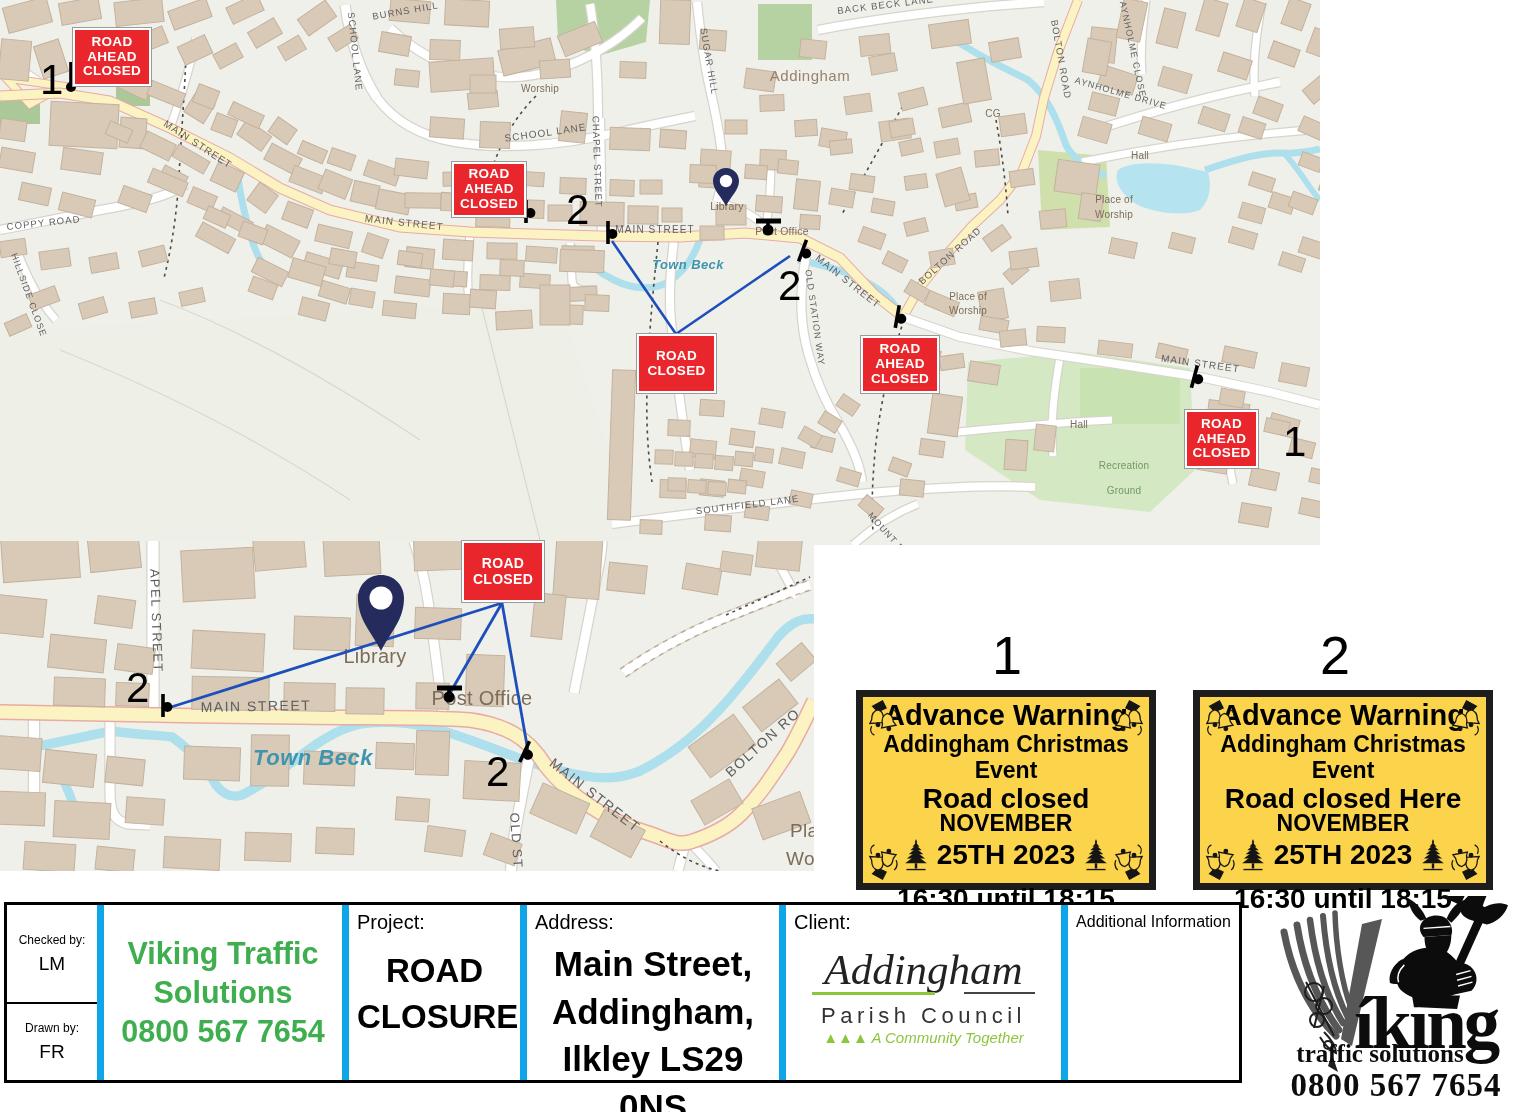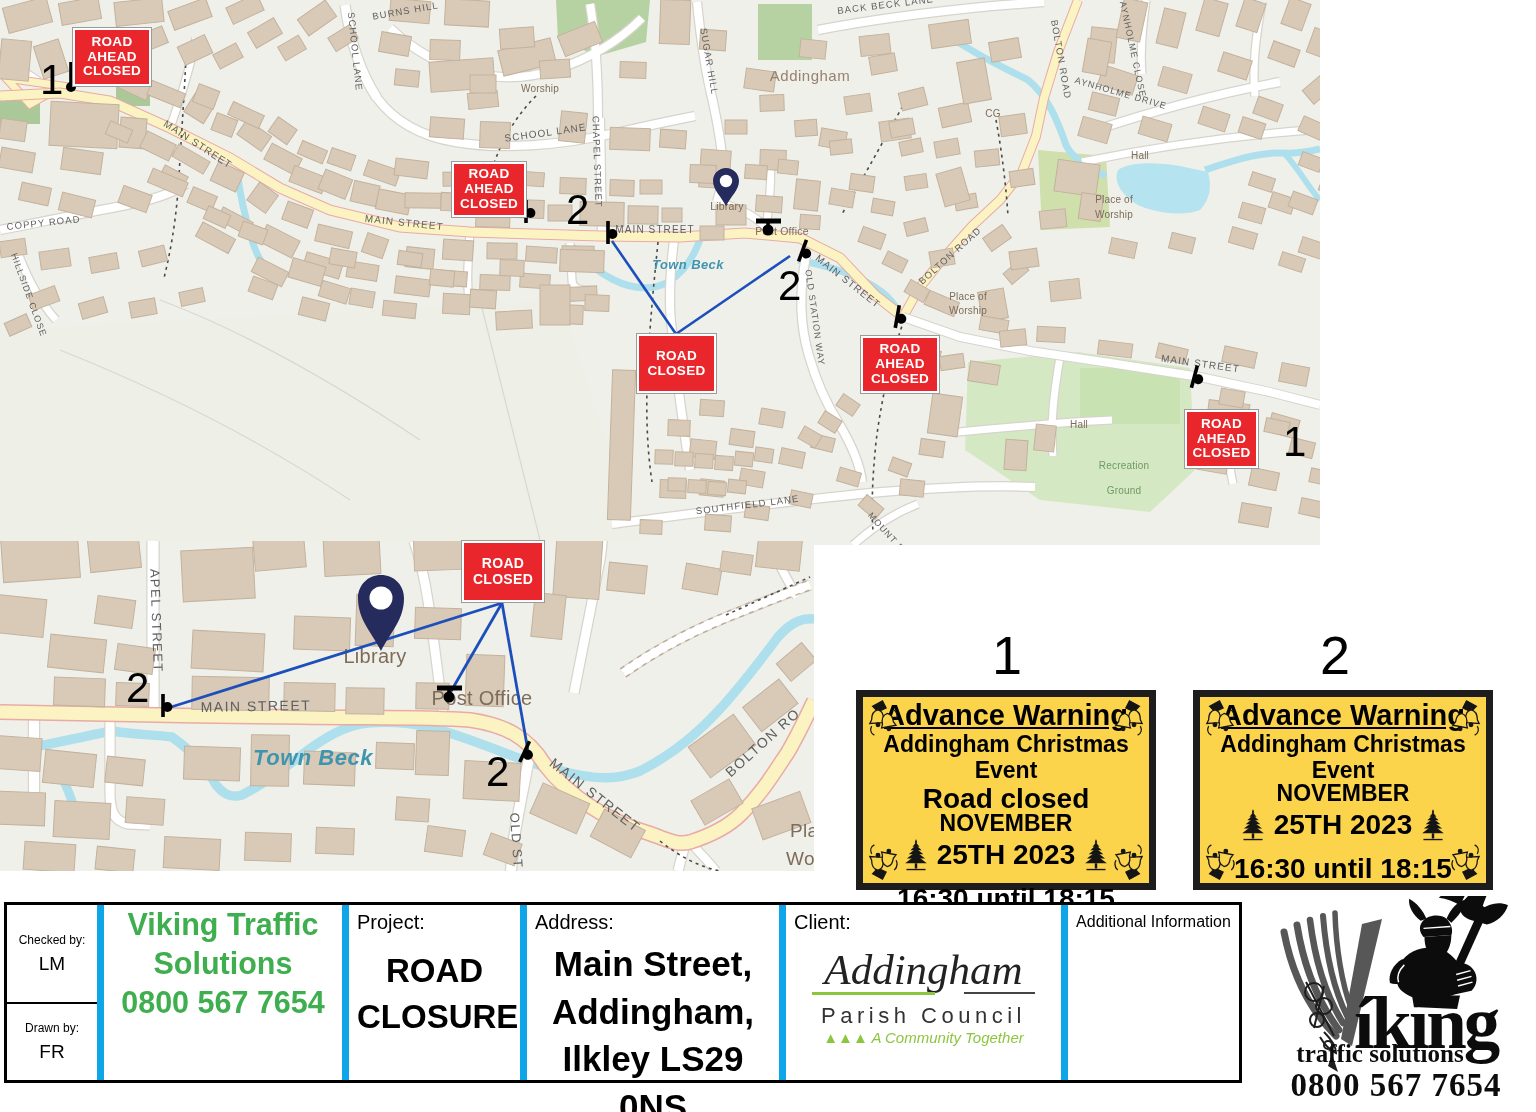--- a/index.html
+++ b/index.html
@@ -1,34 +1,34 @@
 <!DOCTYPE html>
 <html><head><meta charset="utf-8">
 <style>
 *{margin:0;padding:0;box-sizing:border-box}
 body{width:1536px;height:1112px;background:#fff;font-family:"Liberation Sans",sans-serif;overflow:hidden}
 #page{position:relative;width:1536px;height:1112px;background:#fff}
 .rsign{position:absolute;background:#e8262b;border:2px solid #fff;outline:1px solid #9a9a9a;color:#fff;font-weight:bold;display:flex;align-items:center;justify-content:center;text-align:center;line-height:1.1;letter-spacing:.3px;z-index:5}
 .num{position:absolute;color:#000;font-size:42px;z-index:6}
 .map text{font-family:"Liberation Sans",sans-serif}
 .ysign{position:absolute;width:300px;height:200px;background:#fbd44c;border:7px solid #1d1d1d;color:#000;text-align:center;font-weight:bold;z-index:4}
-.ysign .l1{font-size:29px;text-decoration:underline;line-height:1.08;margin-top:3px}
+.ysign .l1{font-size:29px;line-height:1.08;margin-top:3px}
 .ysign .l2{font-size:23px;line-height:1.1;margin-top:1px}
 .ysign .l3{font-size:28px;line-height:1.05;margin-top:1px}
 .ysign .l4{font-size:23px;line-height:.95}
 .ysign .l5{font-size:28px;line-height:1.15;margin-top:4px}
 .ysign .l6{font-size:28px;line-height:1.1;margin-top:5px}
 .corner{position:absolute;width:34px;height:42px}
 #tbl{position:absolute;left:4px;top:902px;width:1238px;height:181px;border:3px solid #000;display:flex;z-index:7;background:#fff}
 .cell{border-right:7px solid #0ea5e9;height:100%}
 #c0{width:97px;display:flex;flex-direction:column}
 #c0 .half{flex:1;display:flex;flex-direction:column;align-items:center;justify-content:center;font-size:12px}
 #c0 .half:first-child{border-bottom:2px solid #000;flex:0 0 99px}
 #c0 .nm{font-size:19px;margin-top:6px}
-#c1{width:245px;display:flex;align-items:flex-start;justify-content:center;text-align:center}
+#c1{width:245px;display:flex;align-items:center;justify-content:center;text-align:center}
 #c1 .g{color:#3fae4e;font-weight:bold;font-size:30.5px;line-height:1.28}
 #c2{width:178px;padding:6px 8px;text-align:center}
 #c3{width:259px;padding:6px 8px;text-align:center}
 #c4{width:282px;padding:6px 8px}
 #c5{flex:1;border-right:none;text-align:center;padding:8px 4px;font-size:16px}
 .lab{font-size:20px;text-align:left}
 .big{font-weight:bold;font-size:33px;line-height:1.4;margin-top:14px}
 .addr{font-weight:bold;font-size:35px;line-height:1.36;margin-top:6px}
 </style></head><body>
 <div id="page">
@@ -919,20 +919,21 @@
 <path d="M12,12 C7,13 5,18 5,23 L3,27 L20,26 L18,22 C18,17 17,13 12,12 Z"></path>
 <circle cx="12" cy="28.5" r="2" fill="#151515"></circle>
 <path d="M22,16 C17,18 16,23 17,28 L16,32 L32,29 L29,25 C28,20 27,17 22,16 Z"></path>
 <circle cx="24" cy="33" r="2" fill="#151515"></circle>
 <path d="M5,30 C3,34 4,38 8,40" fill="none"></path>
 <path d="M30,12 C33,15 34,19 32,23" fill="none"></path>
 </g>
         </svg></div>
 <div class="l1">Advance Warning</div>
 <div class="l2">Addingham Christmas Event</div>
+<div class="l3">Road closed Here</div>
 <div class="l4">NOVEMBER</div>
 <div class="l5"><span style="vertical-align:-8px;display:inline-block"><svg viewBox="0 0 30 38" width="26" height="33">
             <g fill="#151515">
 <path d="M15,0 L16.4,4 L13.6,4 Z"></path>
               <rect x="14.3" y="2" width="1.4" height="4"></rect>
 <path d="M15,4 L19,9 L11,9 Z"></path>
               <path d="M15,7 L21.5,13 L8.5,13 Z"></path>
 <path d="M15,10.5 L23.5,17.5 L6.5,17.5 Z"></path>
               <path d="M15,14.5 L25.5,22.5 L4.5,22.5 Z"></path>
 <path d="M15,18.5 L27.5,28 L2.5,28 Z"></path>

